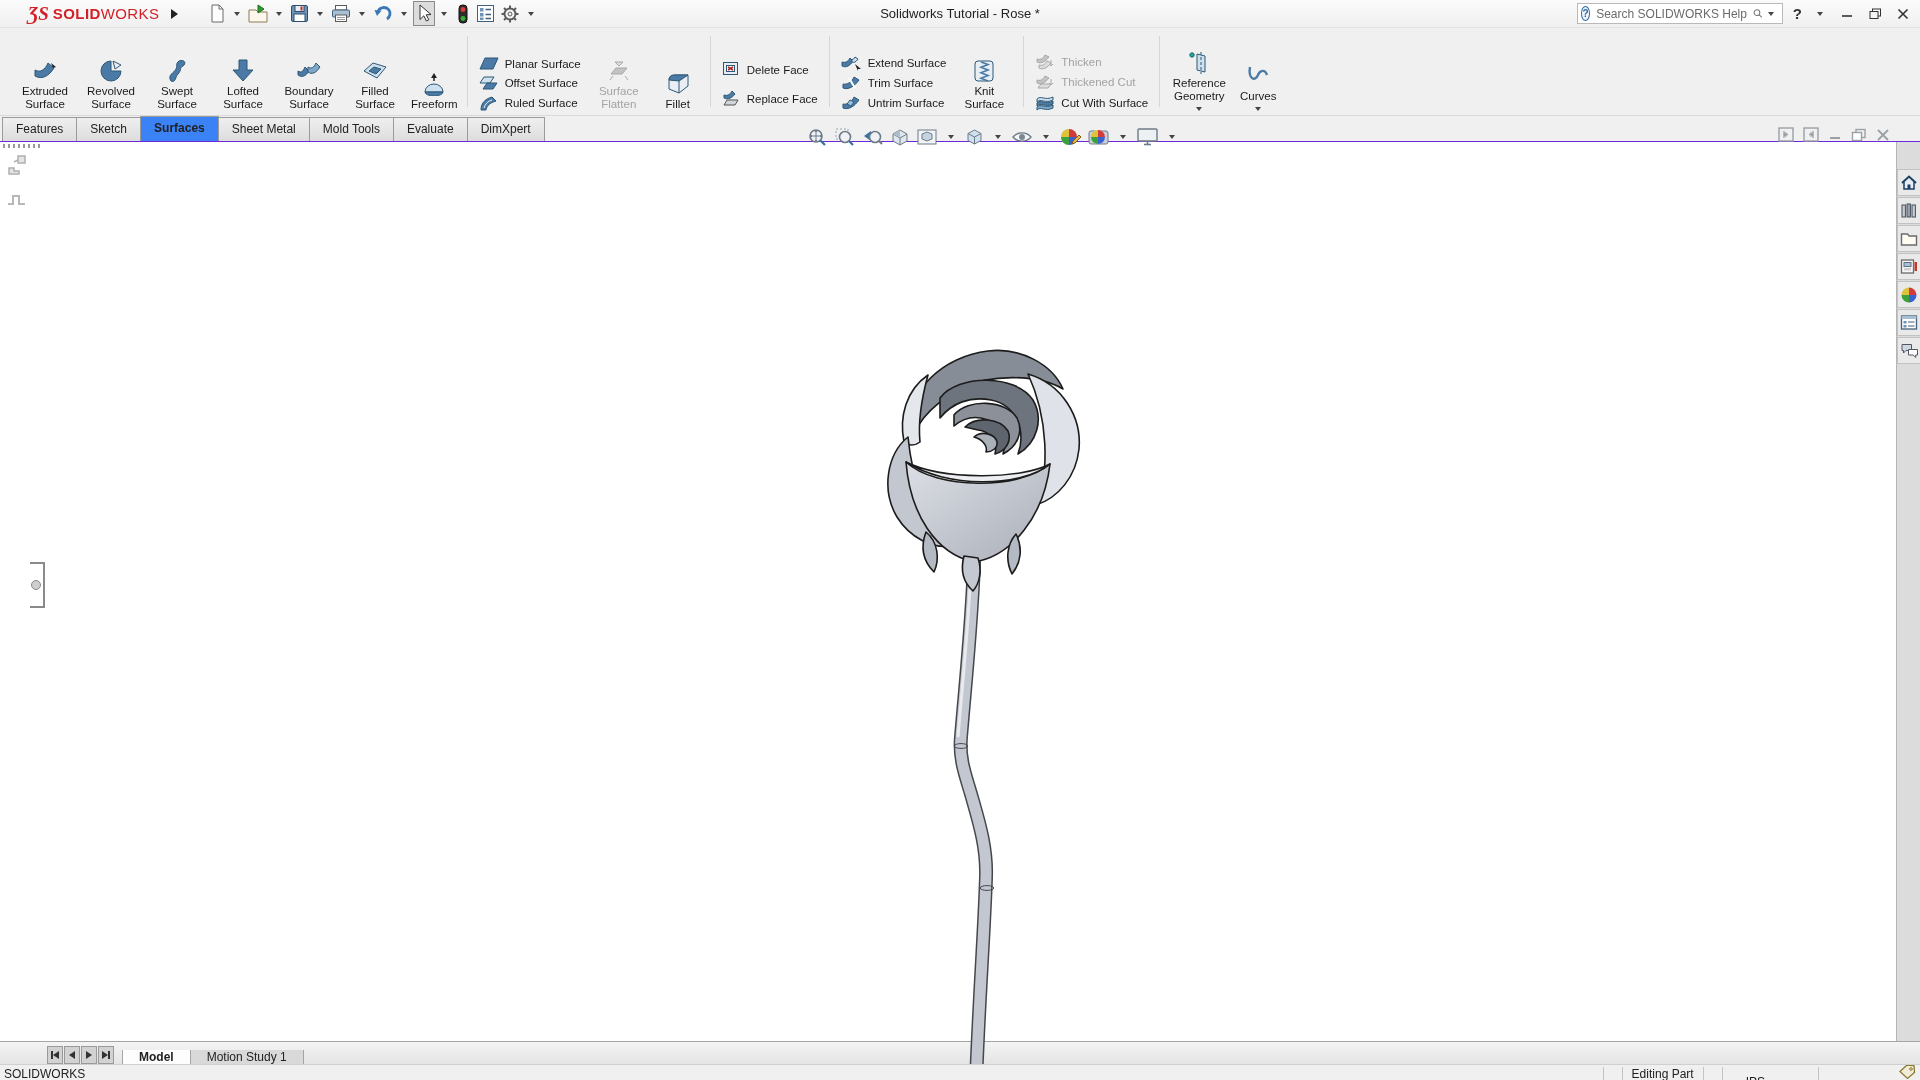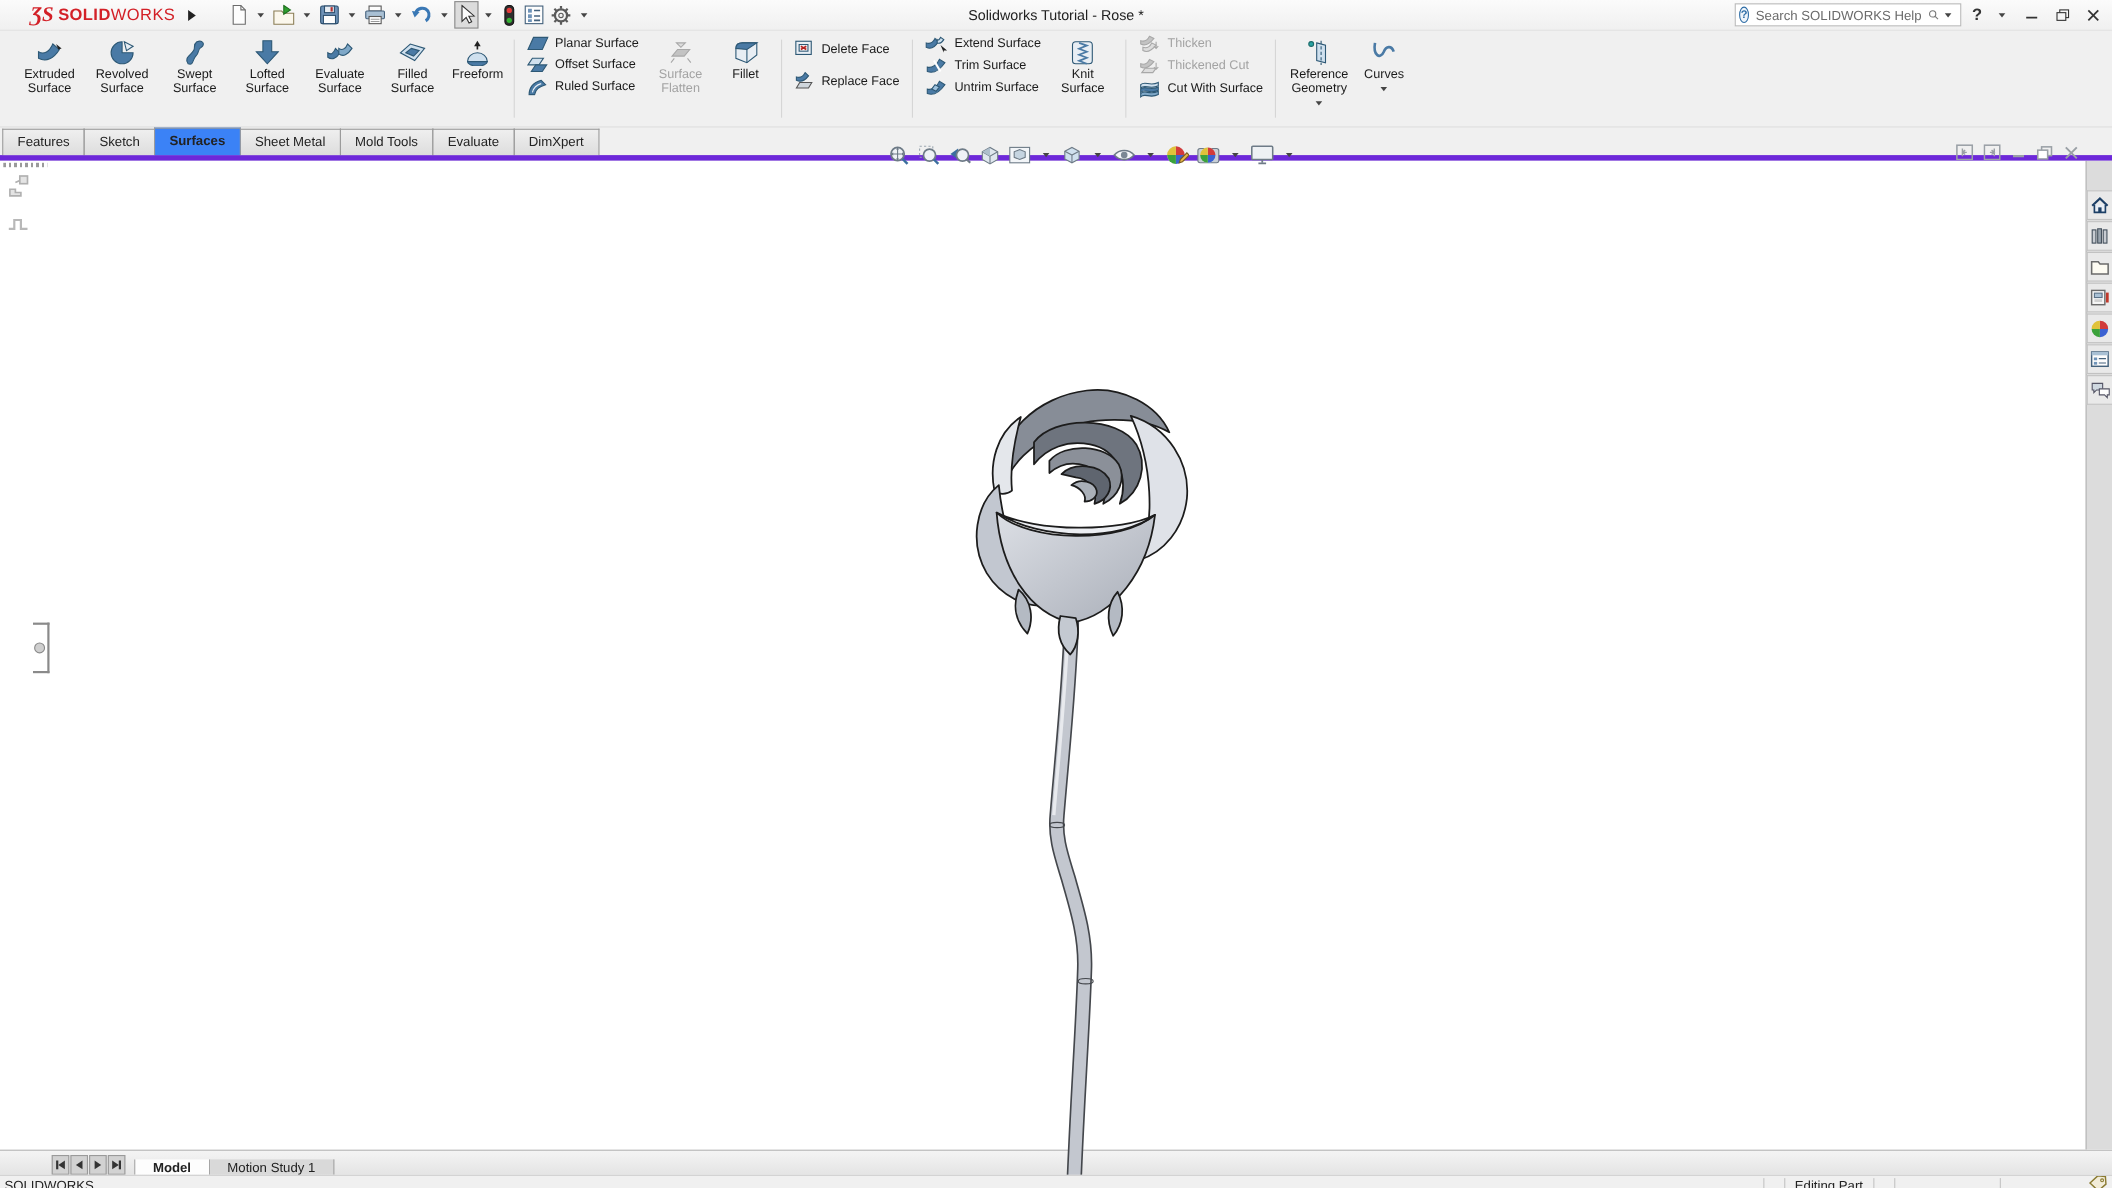--- a/index.html
+++ b/index.html
@@ -22,33 +22,33 @@
   .search-box{display:flex;align-items:center;border:1px solid #b9b9b9;background:#fff;height:19px;width:198px;padding:0 3px;}
   .q-circle{width:13px;height:13px;border:1.5px solid #2d6ca5;border-radius:50%;color:#2d6ca5;font-size:10px;font-weight:bold;text-align:center;line-height:13px;margin-right:4px;background:#eef4fa;}
   input.search{border:none;outline:none;font-size:12px;color:#555;flex:1;background:transparent;font-family:"Liberation Sans",sans-serif;}
   input.search::placeholder{color:#6b6b6b;}
   .help-q{font-size:15px;font-weight:bold;color:#333;}
   .winbtn{display:flex;align-items:center;justify-content:center;width:18px;height:18px;}
 
   
   .ribbon{height:87px;background:#f0f0f0;display:flex;align-items:stretch;padding-left:8px;border-bottom:1px solid #dadada;}
   .rsep{width:1px;background:#d6d6d6;margin:8px 2px;}
-  .rgroup{display:flex;align-items:flex-start;padding:2px 4px;}
+  .rgroup{display:flex;align-items:flex-end;padding:2px 4px;}
   .big-btn{display:flex;flex-direction:column;align-items:center;justify-content:flex-start;padding:4px 3px 2px 3px;min-width:46px;max-width:64px;}
   .big-btn .ric{height:28px;display:flex;align-items:center;justify-content:center;}
   .big-btn .lbl{font-size:11.5px;line-height:13px;text-align:center;max-width:60px;}
   .stack{display:flex;flex-direction:column;justify-content:center;align-items:flex-start;}
   .small-btn{display:flex;align-items:center;gap:6px;padding:2px 5px;font-size:11.5px;white-space:nowrap;}
   .stack.loose .small-btn{padding:6px 5px;}
   .dis{color:#a3a3a3;}
   .dropdown-under{display:flex;flex-direction:column;align-items:center;}
   .dropdown-under .caret{margin-top:4px;}
 
   
-  .tabrow{height:25px;background:#f0f0f0;display:flex;align-items:flex-end;padding-left:2px;border-bottom:5px solid #6d28d9;position:relative;z-index:10;}
+  .tabrow{height:25px;background:#f0f0f0;display:flex;align-items:flex-end;padding-left:2px;border-bottom:1px solid #6d28d9;position:relative;z-index:10;}
   .mtab{height:23px;line-height:22px;padding:0 13px;background:linear-gradient(#efefef,#dddddd);border:1px solid #9b9b9b;border-bottom:none;margin-right:-1px;font-size:12px;color:#222;}
   .mtab.active{background:#3b82f6;font-weight:bold;height:24px;position:relative;z-index:2;}
 
   
   .main{position:relative;height:899px;background:#ffffff;}
   .headsup{position:absolute;top:-16px;left:806px;display:flex;align-items:center;gap:4px;z-index:30;}
   .hu-btn{display:flex;align-items:center;padding:1px;}
   .docwin{position:absolute;top:-15px;left:1778px;display:flex;align-items:center;gap:9px;z-index:30;}
   .tree-dots{position:absolute;left:3px;top:2px;width:40px;height:4px;background:repeating-linear-gradient(90deg,#9a9a9a 0 2px,transparent 2px 5px);}
   .tree-ic{position:absolute;left:6px;}
@@ -246,21 +246,21 @@
           </span>
         <span class="lbl">Lofted Surface</span>
       </div>
       <div class="big-btn">
         <span class="ric">
             <svg class="ic blue" width="26" height="22" viewBox="0 0 26 22">
               <path fill="currentColor" stroke="#2d5875" d="M2 15 C6 18 10 16 13 11 L9 7 C7 12 5 13 2 11 Z"></path>
               <path fill="#7fa8c8" stroke="#2d5875" d="M12 12 C16 15 20 13 24 7 L20 3 C18 8 15 9 12 7 Z"></path>
             </svg>
           </span>
-        <span class="lbl">Evaluate Surface</span>
+        <span class="lbl">Boundary Surface</span>
       </div>
       <div class="big-btn">
         <span class="ric">
             <svg class="ic blue" width="26" height="20" viewBox="0 0 26 20">
               <path fill="#cfe0ee" stroke="#2d5875" d="M2 10 L11 2 L24 6 L15 17 Z"></path>
               <path fill="currentColor" stroke="#2d5875" d="M7 10 L12 6 L19 8 L14 13 Z"></path>
             </svg>
           </span>
         <span class="lbl">Filled Surface</span>
       </div>

